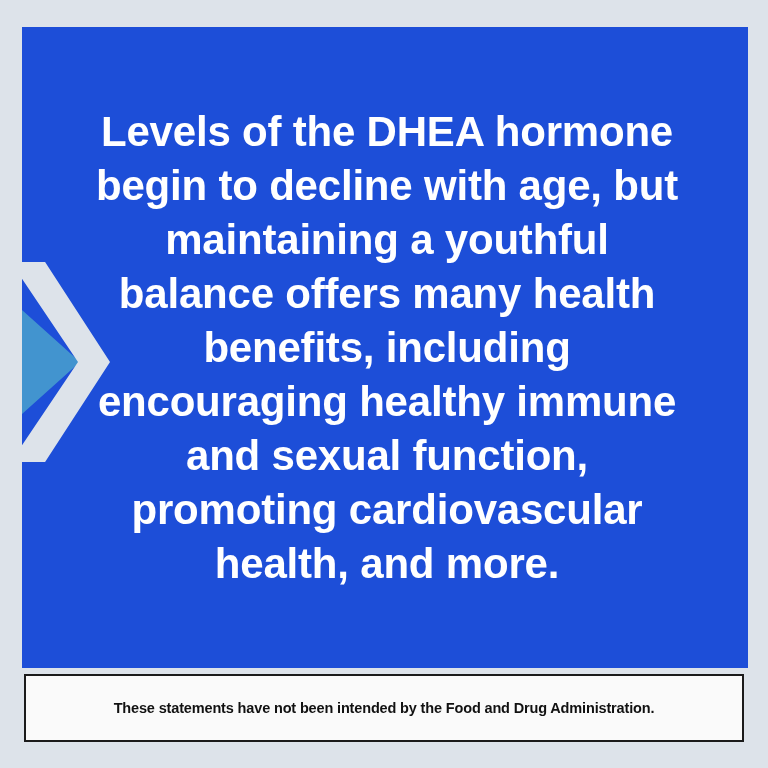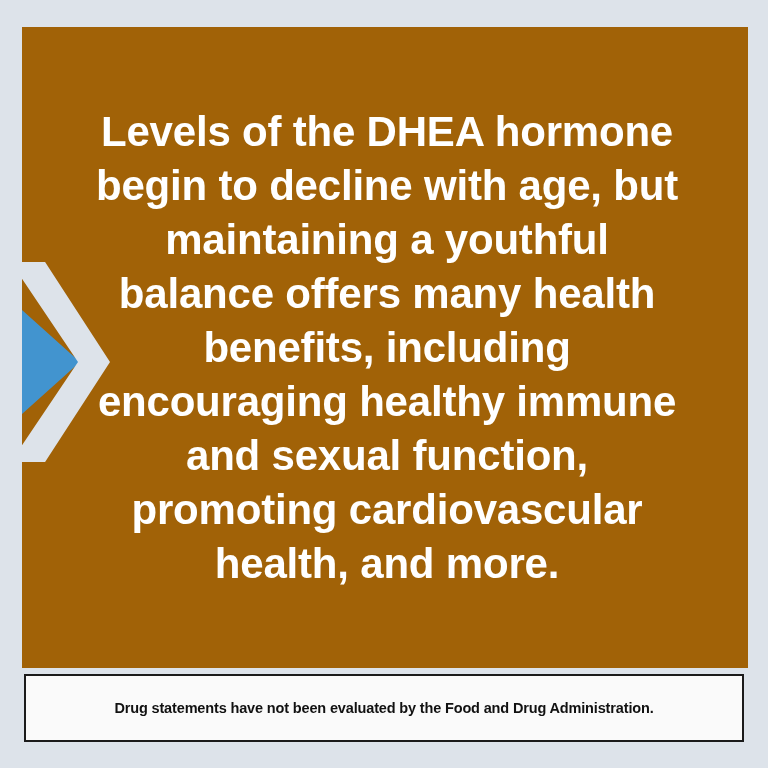--- a/index.html
+++ b/index.html
@@ -21,21 +21,21 @@
     background: #dde3ea;
   }
 
   
   .blue-panel {
     position: absolute;
     left: 22px;
     top: 27px;
     width: 726px;
     height: 641px;
-    background: #a16207;
+    background: #1d4ed8;
     overflow: hidden;
   }
 
   
   .chevron-notch {
     position: absolute;
     left: 0px;
     top: 235px;
     width: 88px;
     height: 200px;
@@ -99,16 +99,16 @@
 maintaining a youthful
 balance offers many health
 benefits, including
 encouraging healthy immune
 and sexual function,
 promoting cardiovascular
 health, and more.</div>
   </div>
 
   <div class="disclaimer-box">
-    <div class="disclaimer-line">Drug statements have not been evaluated by the Food and Drug Administration.</div>
+    <div class="disclaimer-line">These statements have not been intended by the Food and Drug Administration.</div>
   </div>
 
 </div>
 
 </body></html>

